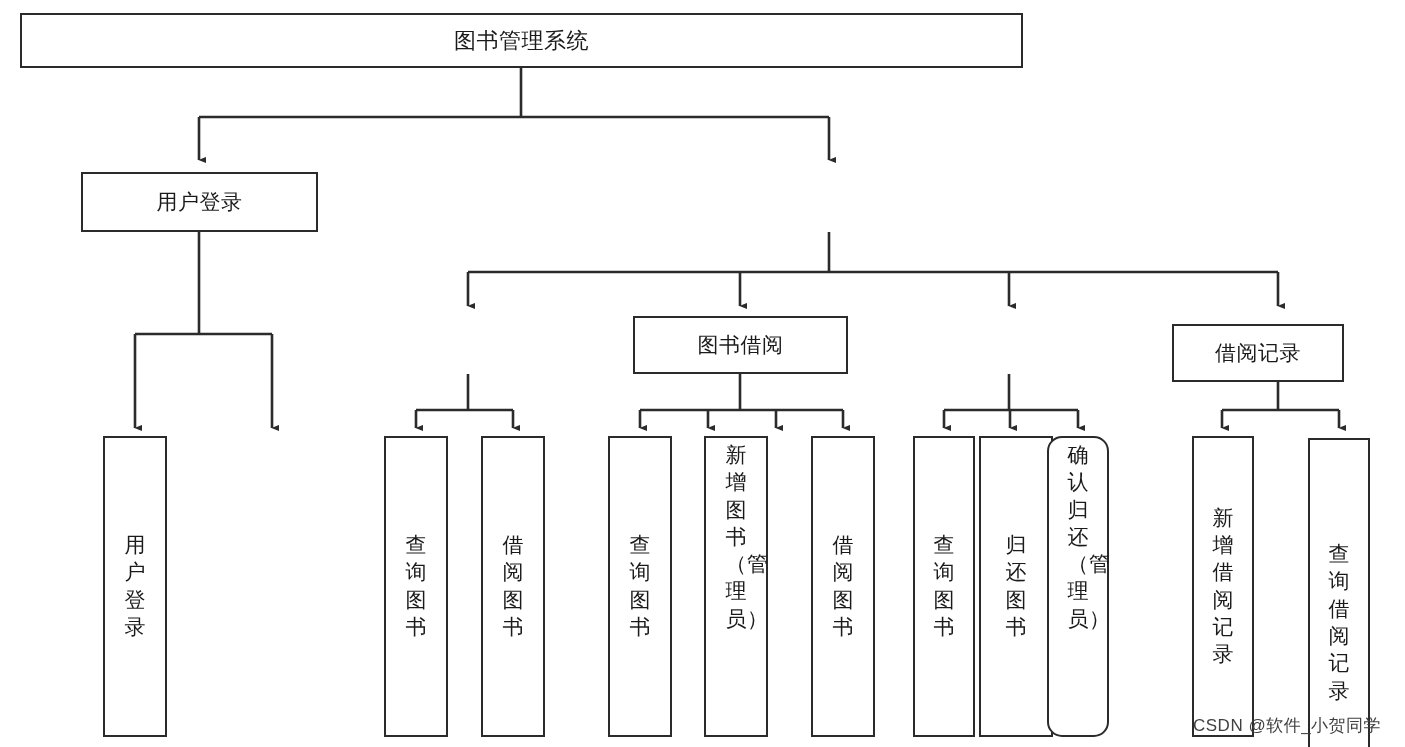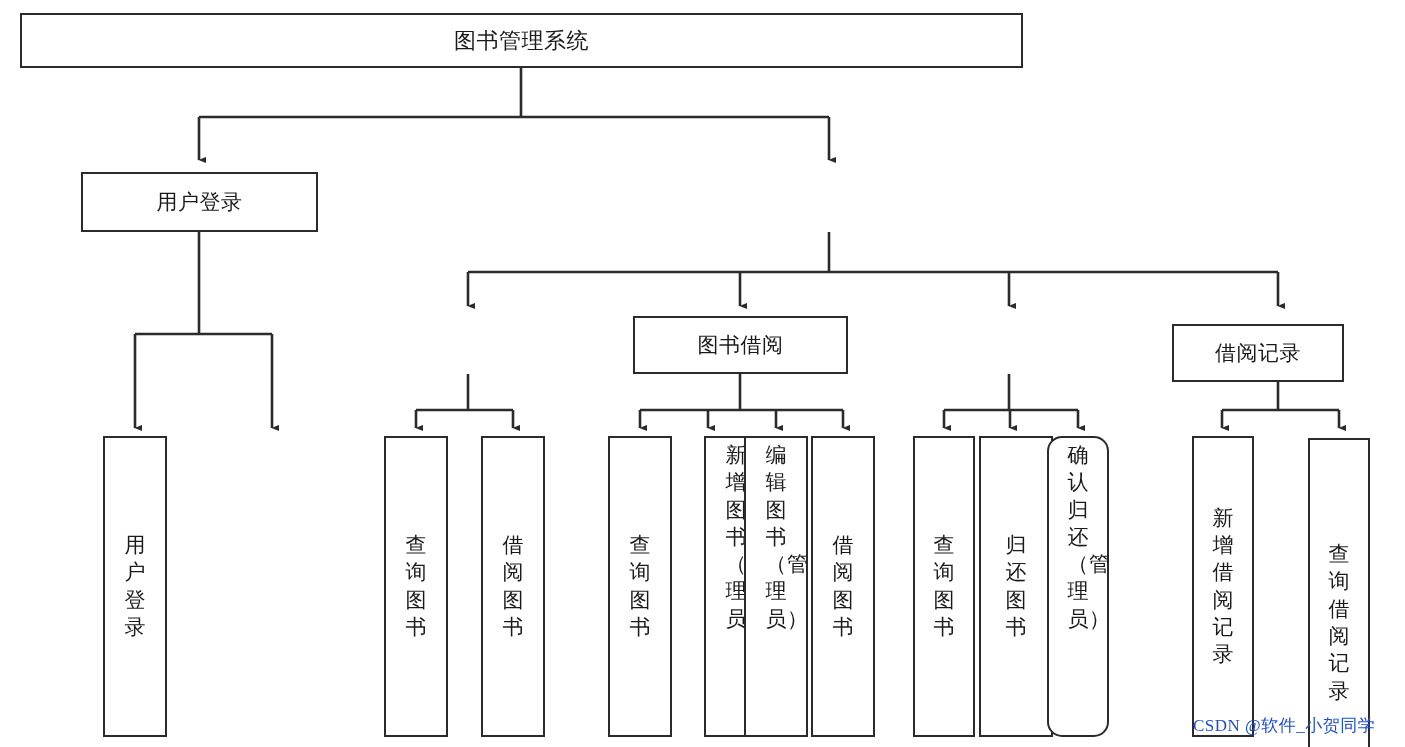--- a/index.html
+++ b/index.html
@@ -62,24 +62,24 @@
     align-items: center;
   }
   .node.leaf.align-center .node-label {
     padding-top: 0;
   }
   #watermark {
     position: absolute;
     left: 1193px;
     top: 714px;
     font-size: 17px;
-    color: #1d4ed8;
+    color: #404040;
     white-space: nowrap;
     letter-spacing: 0.5px;
-    font-family: Liberation Serif, serif;
+    font-family: Liberation Sans, sans-serif;
   }
 </style>
 </head>
 <body>
 
 <div id="diagram-root">
 
   <svg id="edge-layer" viewBox="0 0 1405 747" xmlns="http://www.w3.org/2000/svg">
     <defs>
       <marker id="arrowhead" markerWidth="7" markerHeight="8" refX="3.2" refY="7.4" orient="auto" markerUnits="userSpaceOnUse">
@@ -175,23 +175,20 @@
   </div>
 
   <div class="node leaf align-center" style="left:608px; top:436px; width:64px; height:301px;">
     <span class="node-label">查询图书</span>
   </div>
 
   <div class="node leaf" style="left:676px; top:436px; width:64px; height:301px;margin-left:28px;">
     <span class="node-label">新增图书（管理员）</span>
   </div>
 
-  <div class="node leaf" style="left:744px; top:436px; width:64px; height:301px;">
-    <span class="node-label">编辑图书（管理员）</span>
-  </div>
 
   <div class="node leaf align-center" style="left:811px; top:436px; width:64px; height:301px;">
     <span class="node-label">借阅图书</span>
   </div>
 
   <div class="node leaf align-center" style="left:913px; top:436px; width:62px; height:301px;">
     <span class="node-label">查询图书</span>
   </div>
 
   <div class="node leaf align-center" style="left:979px; top:436px; width:74px; height:301px;">

